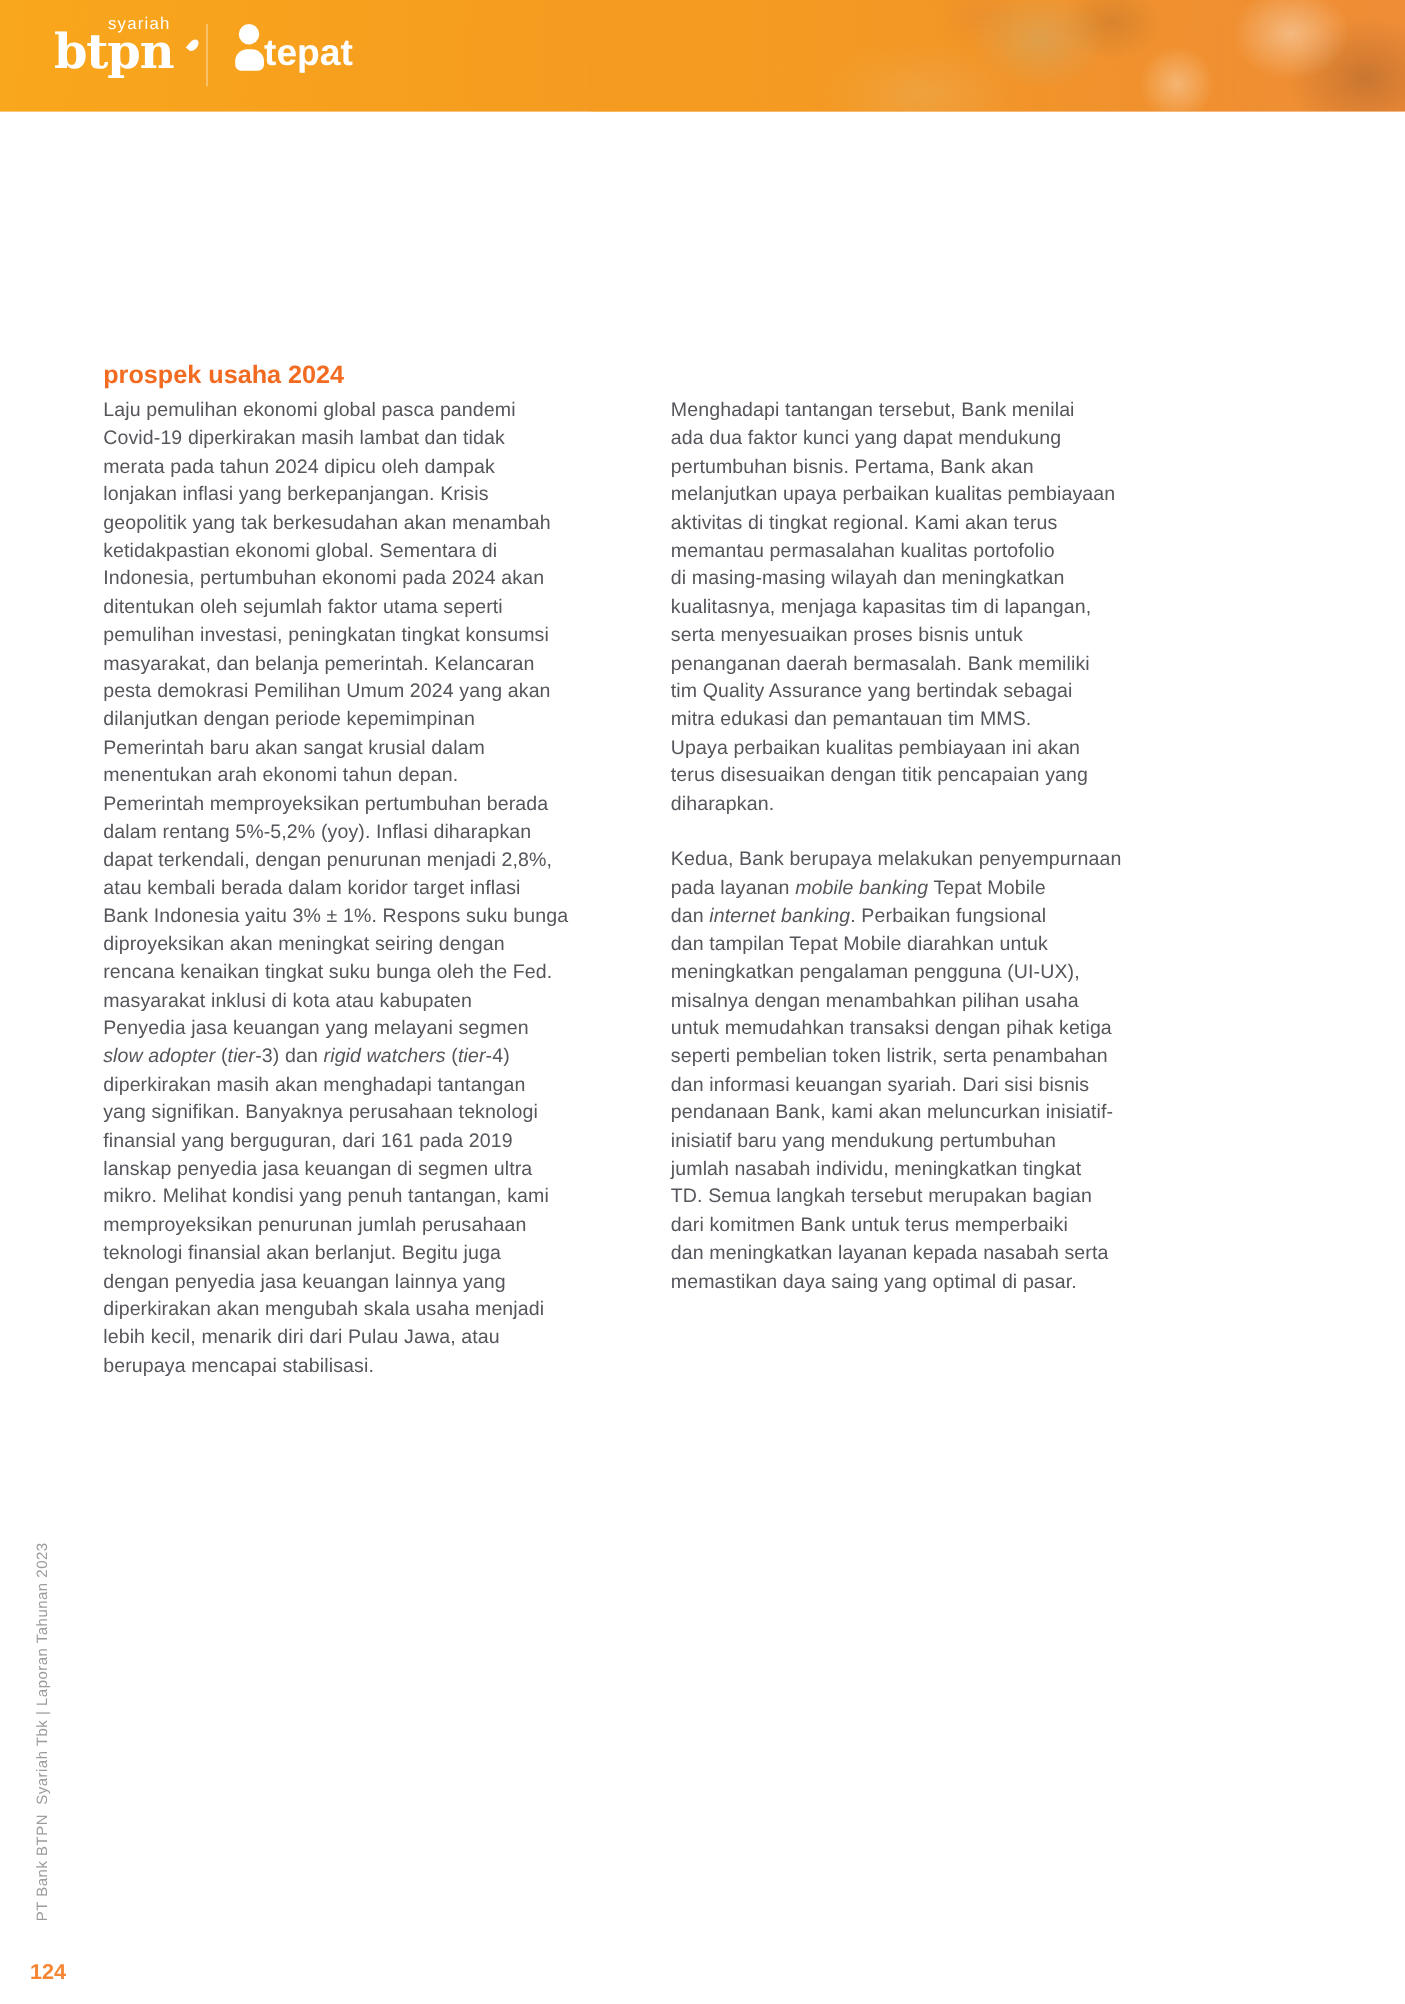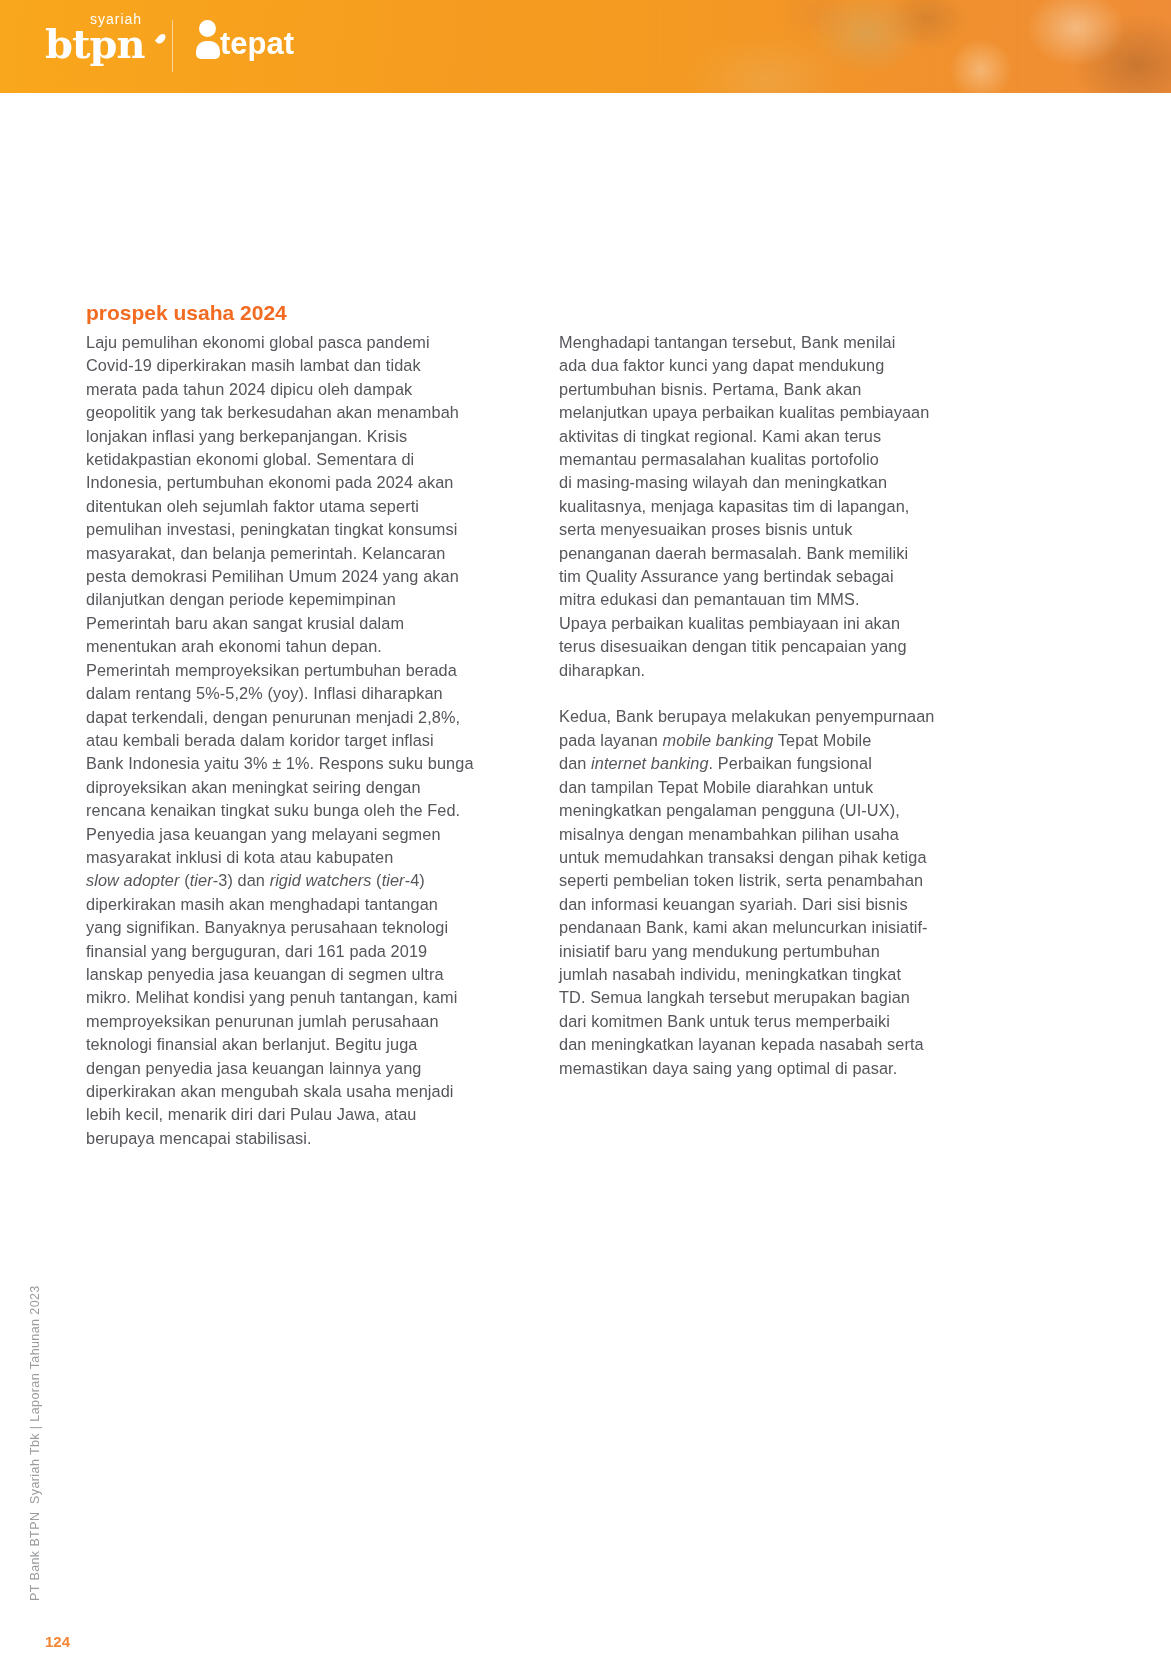--- a/index.html
+++ b/index.html
@@ -97,21 +97,21 @@
   .vertical-label {
     position: absolute; left: 28px; top: 1601px;
     transform: rotate(-90deg); transform-origin: 0 0;
     font-size: 12.5px; color: #9b9c9e;
     letter-spacing: 0.4px; white-space: pre;
   }
 
   
   .page-number {
     position: absolute; left: 25px; top: 1633px;
-    font-size: 15px; font-weight: 700; color: #f58634; margin-left: 20px;
+    font-size: 18px; font-weight: 700; color: #f58634;
   }
 </style>
 </head>
 <body>
 
 <div class="banner">
   <div class="banner-photo"></div>
   <div class="brand">
     <span class="brand-sub">syariah</span>
     <span class="brand-main"><span>btpn</span><span class="leaf"></span></span>
@@ -127,40 +127,40 @@
 </div>
 
 <h1 class="page-heading">prospek usaha 2024</h1>
 
 <div class="columns">
   <div class="col">
       <div class="para">
         <div class="line">Laju pemulihan ekonomi global pasca pandemi</div>
         <div class="line">Covid-19 diperkirakan masih lambat dan tidak</div>
         <div class="line">merata pada tahun 2024 dipicu oleh dampak</div>
+        <div class="line">lonjakan inflasi yang berkepanjangan. Krisis</div>
         <div class="line">geopolitik yang tak berkesudahan akan menambah</div>
-        <div class="line">lonjakan inflasi yang berkepanjangan. Krisis</div>
         <div class="line">ketidakpastian ekonomi global. Sementara di</div>
         <div class="line">Indonesia, pertumbuhan ekonomi pada 2024 akan</div>
         <div class="line">ditentukan oleh sejumlah faktor utama seperti</div>
         <div class="line">pemulihan investasi, peningkatan tingkat konsumsi</div>
         <div class="line">masyarakat, dan belanja pemerintah. Kelancaran</div>
         <div class="line">pesta demokrasi Pemilihan Umum 2024 yang akan</div>
         <div class="line">dilanjutkan dengan periode kepemimpinan</div>
         <div class="line">Pemerintah baru akan sangat krusial dalam</div>
         <div class="line">menentukan arah ekonomi tahun depan.</div>
         <div class="line">Pemerintah memproyeksikan pertumbuhan berada</div>
         <div class="line">dalam rentang 5%-5,2% (yoy). Inflasi diharapkan</div>
         <div class="line">dapat terkendali, dengan penurunan menjadi 2,8%,</div>
         <div class="line">atau kembali berada dalam koridor target inflasi</div>
         <div class="line">Bank Indonesia yaitu 3% ± 1%. Respons suku bunga</div>
         <div class="line">diproyeksikan akan meningkat seiring dengan</div>
         <div class="line">rencana kenaikan tingkat suku bunga oleh the Fed.</div>
+        <div class="line">masyarakat inklusi di kota atau kabupaten</div>
         <div class="line">Penyedia jasa keuangan yang melayani segmen</div>
-        <div class="line">masyarakat inklusi di kota atau kabupaten</div>
         <div class="line"><em>slow adopter</em> (<em>tier</em>-3) dan <em>rigid watchers</em> (<em>tier</em>-4)</div>
         <div class="line">diperkirakan masih akan menghadapi tantangan</div>
         <div class="line">yang signifikan. Banyaknya perusahaan teknologi</div>
         <div class="line">finansial yang berguguran, dari 161 pada 2019</div>
         <div class="line">lanskap penyedia jasa keuangan di segmen ultra</div>
         <div class="line">mikro. Melihat kondisi yang penuh tantangan, kami</div>
         <div class="line">memproyeksikan penurunan jumlah perusahaan</div>
         <div class="line">teknologi finansial akan berlanjut. Begitu juga</div>
         <div class="line">dengan penyedia jasa keuangan lainnya yang</div>
         <div class="line">diperkirakan akan mengubah skala usaha menjadi</div>

